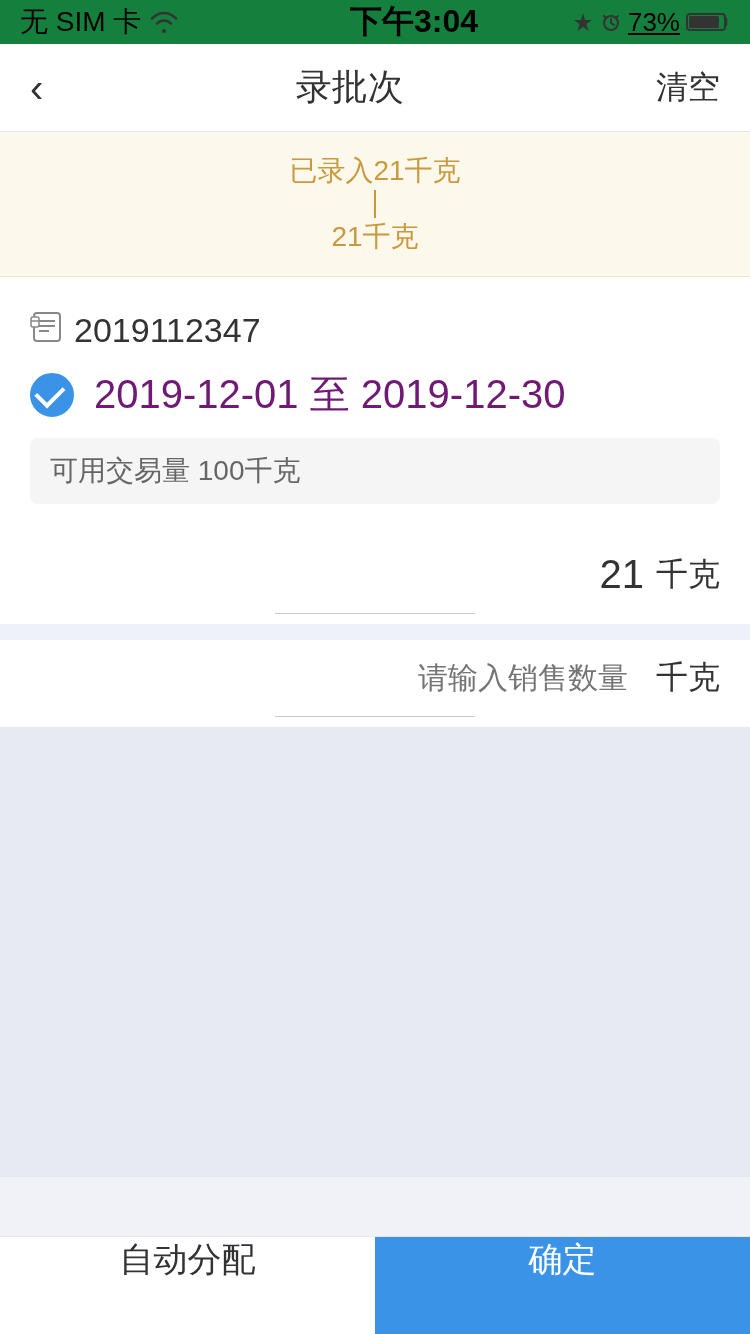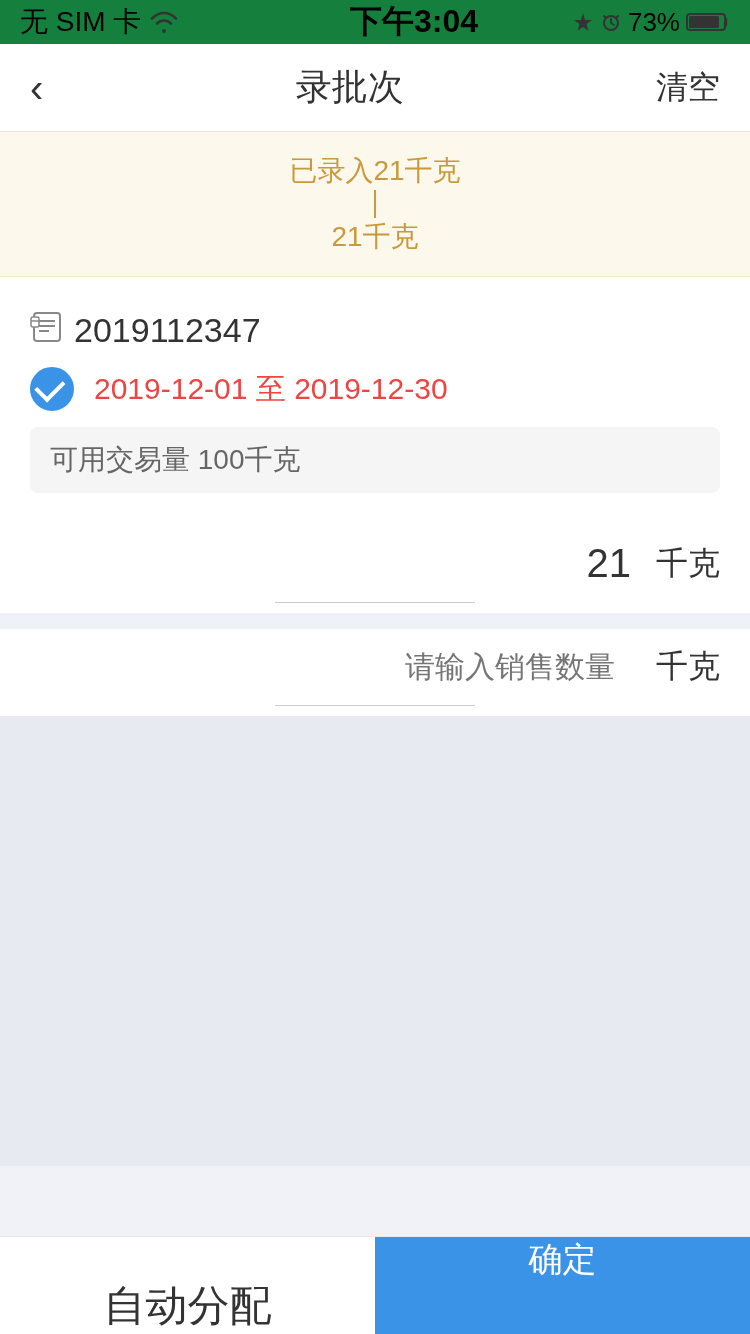--- a/index.html
+++ b/index.html
@@ -36,20 +36,21 @@
       position: absolute;
       left: 50%;
       transform: translateX(-50%);
       margin-left: 39px;
     }
     .status-right {
       display: flex;
       align-items: center;
       gap: 6px;
       font-size: 26px;
+      text-decoration: underline;
     }
 
     
     .nav-bar {
       width: 750px;
       height: 88px;
       background: #fff;
       display: flex;
       align-items: center;
       justify-content: space-between;
@@ -144,22 +145,22 @@
     .batch-radio.selected::after {
       content: '';
       width: 22px;
       height: 14px;
       border-left: 4px solid #fff;
       border-bottom: 4px solid #fff;
       transform: rotate(-45deg) translateY(-3px);
       display: block;
     }
     .batch-date-text {
-      font-size: 30px;
-      color: #ef4444;
+      font-size: 40px;
+      color: #701a75;
     }
     .batch-avail {
       background: #f5f5f5;
       border-radius: 8px;
       padding: 14px 20px;
       font-size: 28px;
       color: #666;
       margin-bottom: 0;
     }
 
@@ -181,23 +182,23 @@
       left: 0;
       width: 750px;
       height: 98px;
       display: flex;
       background: #fff;
       border-top: 1px solid #e8e8e8;
     }
     .footer-auto {
       flex: 1;
       display: flex;
-      align-items: flex-end;
+      align-items: flex-start;
       justify-content: center;
-      font-size: 42px;
+      font-size: 34px;
       color: #333;
       cursor: pointer;
       background: #fff;
     }
     .footer-confirm {
       flex: 1;
       display: flex;
       justify-content: center;
       font-size: 34px;
       color: #fff;
@@ -215,21 +216,21 @@
       background: #fff;
     }
     .amount-num {
       font-size: 40px;
       color: #333;
       font-weight: 400;
     }
     .amount-unit2 {
       font-size: 32px;
       color: #333;
-      margin-left: 25px;
+      margin-left: 12px;
     }
     .underline-wrapper {
       display: flex;
       justify-content: center;
       padding: 0 30px 10px;
       background: #fff;
     }
     .underline {
       width: 200px;
       height: 1px;

